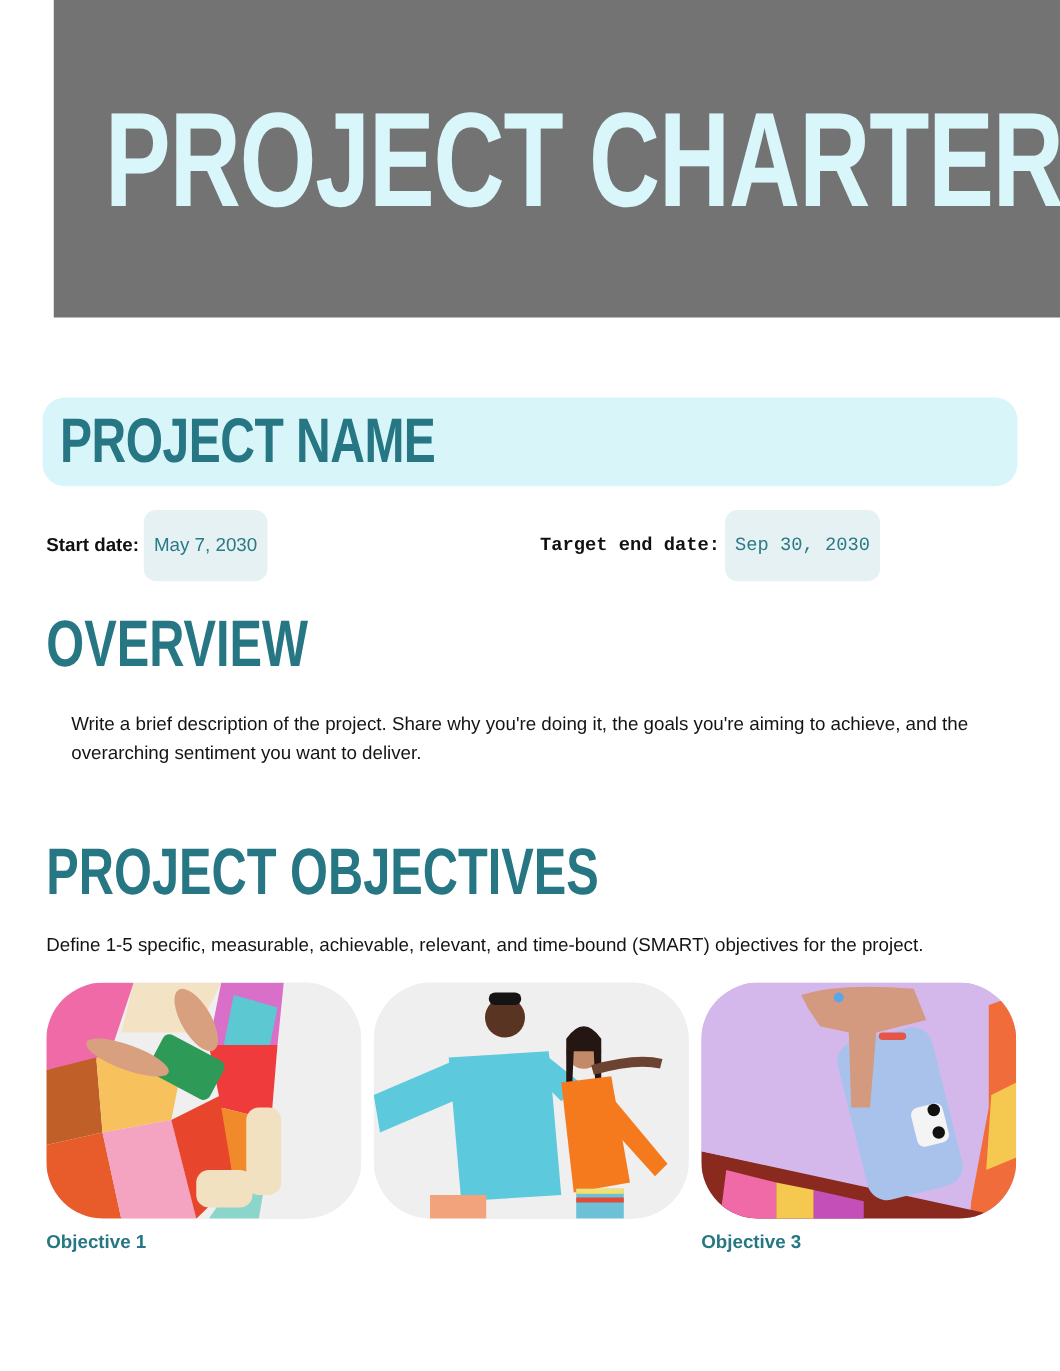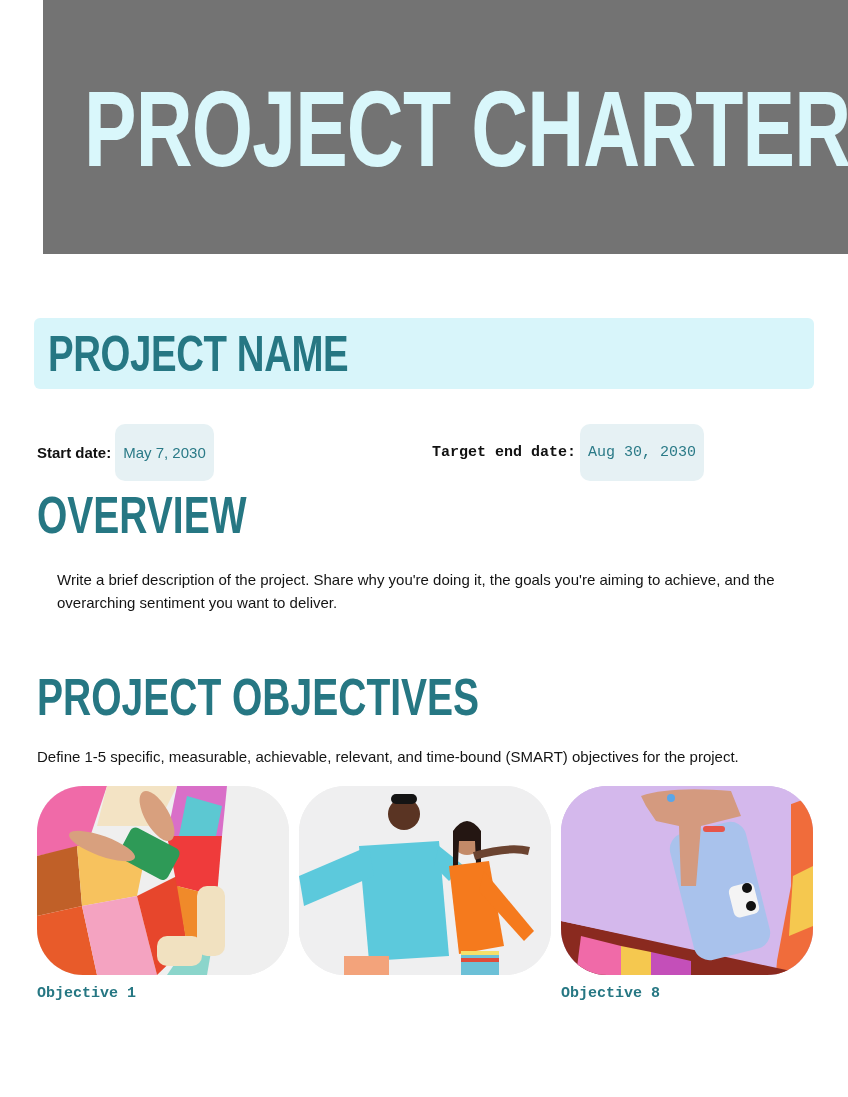--- a/index.html
+++ b/index.html
@@ -17,54 +17,54 @@
       font-size: 96px;
       color: #d9f7fb;
       letter-spacing: -1px;
       transform: scaleX(0.82) scaleY(1.12);
       white-space: nowrap;
       margin-top: 4px;
     }
 
     .name-box {
       position: absolute; left: 34px; top: 318px; width: 780px; height: 71px;
-      background: #d8f5fa; border-radius: 6px;
+      background: #d8f5fa; border-radius: 18px;
       display: flex; align-items: center; padding-left: 14px;
     }
     .condensed {
       font-family: "Liberation Sans", sans-serif;
       font-weight: 700;
       color: #267783;
       display: inline-block;
       transform-origin: left center;
       white-space: nowrap;
     }
     .name-title { font-size: 48px; transform: scaleX(0.80) scaleY(1.05); letter-spacing: -0.5px; }
 
-    .date-row { position: absolute; top: 424px; display: flex; align-items: center; font-size: 15px; justify-content: center; }
+    .date-row { position: absolute; top: 408px; display: flex; align-items: center; font-size: 15px; justify-content: center; }
     .date-row.start { left: 37px; }
     .date-row.end { left: 432px; font-family: Liberation Mono, monospace; }
     .date-label { font-weight: 700; color: #111; margin-right: 4px; }
     .date-pill {
       background: #e6f1f4; color: #2a7a87; border-radius: 10px;
       padding: 20px 8px; font-size: 15px;
     }
 
     .section-title { position: absolute; left: 37px; font-size: 50px; transform: scaleX(0.78) scaleY(1.05); }
     .overview-title { top: 486px; }
     .objectives-title { top: 668px; }
 
     .body-text {
       position: absolute; left: 37px; width: 780px;
       font-size: 15px; line-height: 23px; color: #141414;
     }
     .overview-text { top: 568px; margin-left: 20px; }
     .objectives-text { top: 745px; }
 
-    .cards { position: absolute; left: 37px; top: 786px; width: 776px; display: flex; gap: 10px; font-family: Liberation Mono, monospace; }
+    .cards { position: absolute; left: 37px; top: 786px; width: 776px; display: flex; gap: 10px; }
     .card { width: 252px; }
     .photo {
       width: 252px; height: 189px; border-radius: 46px; overflow: hidden;
       position: relative; background: #efefef;
     }
     .photo svg { width: 100%; height: 100%; display: block; }
     .card-label {
       margin-top: 10px; font-size: 15px; font-weight: 700; color: #267783;
     }
   </style>
@@ -79,21 +79,21 @@
   <span class="condensed name-title">PROJECT NAME</span>
 </div>
 
 <div class="date-row start">
   <span class="date-label">Start date:</span>
   <span class="date-pill">May 7, 2030</span>
 </div>
 
 <div class="date-row end">
   <span class="date-label">Target end date:</span>
-  <span class="date-pill">Aug 30, 2030</span>
+  <span class="date-pill">Sep 30, 2030</span>
 </div>
 
 <div class="condensed section-title overview-title">OVERVIEW</div>
 <div class="body-text overview-text">Write a brief description of the project. Share why you're doing it, the goals you're aiming to achieve, and the overarching sentiment you want to deliver.</div>
 
 <div class="condensed section-title objectives-title">PROJECT OBJECTIVES</div>
 <div class="body-text objectives-text">Define 1-5 specific, measurable, achievable, relevant, and time-bound (SMART) objectives for the project.</div>
 
 <div class="cards">
   <div class="card">
@@ -157,15 +157,15 @@
         <polygon points="0,135 215,180 230,100 230,0 0,0" fill="#d4b8ec"></polygon>
         <rect x="120" y="40" width="78" height="130" rx="16" fill="#a9c2ec" transform="rotate(-14 159 105)"></rect>
         <rect x="170" y="98" width="26" height="32" rx="6" fill="#f4f4f4" transform="rotate(-14 183 114)"></rect>
         <circle cx="186" cy="102" r="5" fill="#111"></circle>
         <circle cx="190" cy="120" r="5" fill="#111"></circle>
         <path d="M80 10 Q110 0 170 5 L180 30 L140 40 L135 100 L120 100 L118 40 L95 35 L85 20 Z" fill="#d49a7f"></path>
         <rect x="142" y="40" width="22" height="6" rx="3" fill="#e6554a"></rect>
         <circle cx="110" cy="12" r="4" fill="#5aa6e8"></circle>
       </svg>
     </div>
-    <div class="card-label">Objective 8</div>
+    <div class="card-label">Objective 3</div>
   </div>
 </div>
 
 </body></html>

